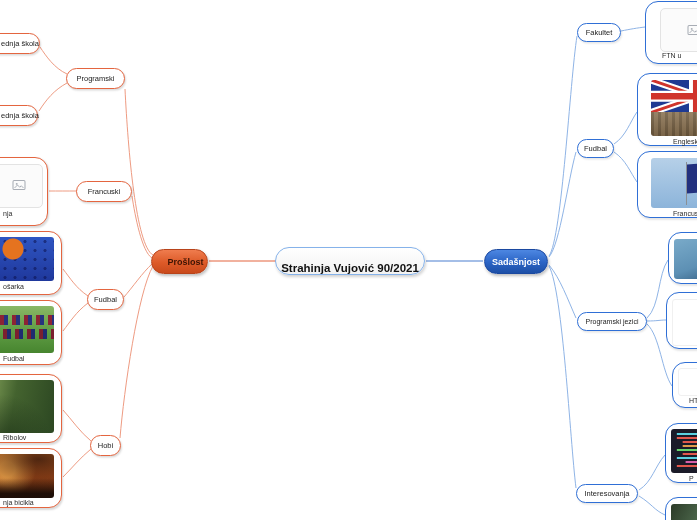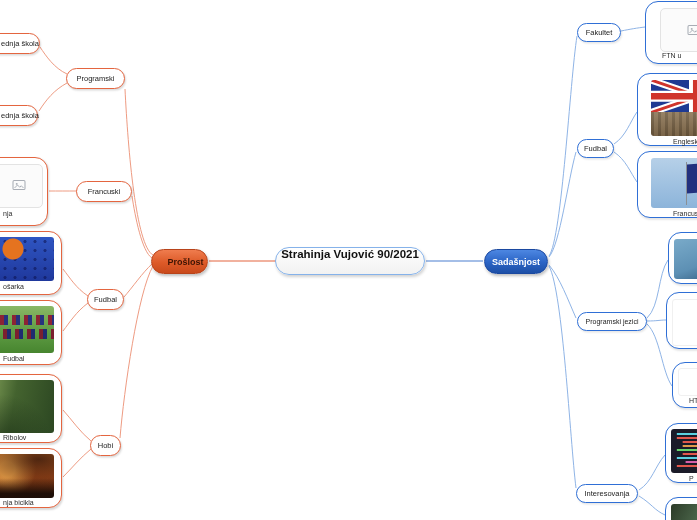--- a/index.html
+++ b/index.html
@@ -17,21 +17,21 @@
   .pill.clip{justify-content:flex-start;}
 
   
   .main{position:absolute;border-radius:13px;display:flex;align-items:center;justify-content:center;
         font-size:9px;font-weight:bold;box-sizing:border-box;white-space:nowrap;}
   #n-proslost{background:linear-gradient(180deg,#ef7c4e 0%,#dd5a28 55%,#c94a1c 100%);
         border:1px solid #b8431a;color:#3d1404;box-shadow:1px 2px 3px rgba(0,0,0,.25);}
   #n-sadasnjost{background:linear-gradient(180deg,#4d87e2 0%,#2a63c4 55%,#1d4fa6 100%);
         border:1px solid #1a48a0;color:#fff;box-shadow:1px 2px 3px rgba(0,0,0,.25);}
   #n-center{position:absolute;background:linear-gradient(180deg,#ffffff,#f2f2f2);
-        border:1.5px solid #85b2ea;border-radius:14px;display:flex;align-items:flex-start;justify-content:center;
+        border:1.5px solid #85b2ea;border-radius:14px;display:flex;align-items:flex-end;justify-content:center;
         font-size:11.5px;font-weight:bold;color:#111;box-shadow:1px 2px 3px rgba(0,0,0,.18);box-sizing:border-box;}
 
   
   .imgnode{position:absolute;background:#fff;border:1.8px solid;border-radius:13px;box-sizing:border-box;}
   .imgnode.l{border-color:#e4653f;box-shadow:1px 1.5px 2px rgba(0,0,0,.15);}
   .imgnode.r{border-color:#2f6fd6;box-shadow:1px 1.5px 2px rgba(0,0,0,.10);}
   .thumb{position:absolute;border-radius:3px;overflow:hidden;}
   .cap{position:absolute;font-size:7px;color:#2b2b2b;white-space:nowrap;line-height:1.1;}
 
   

